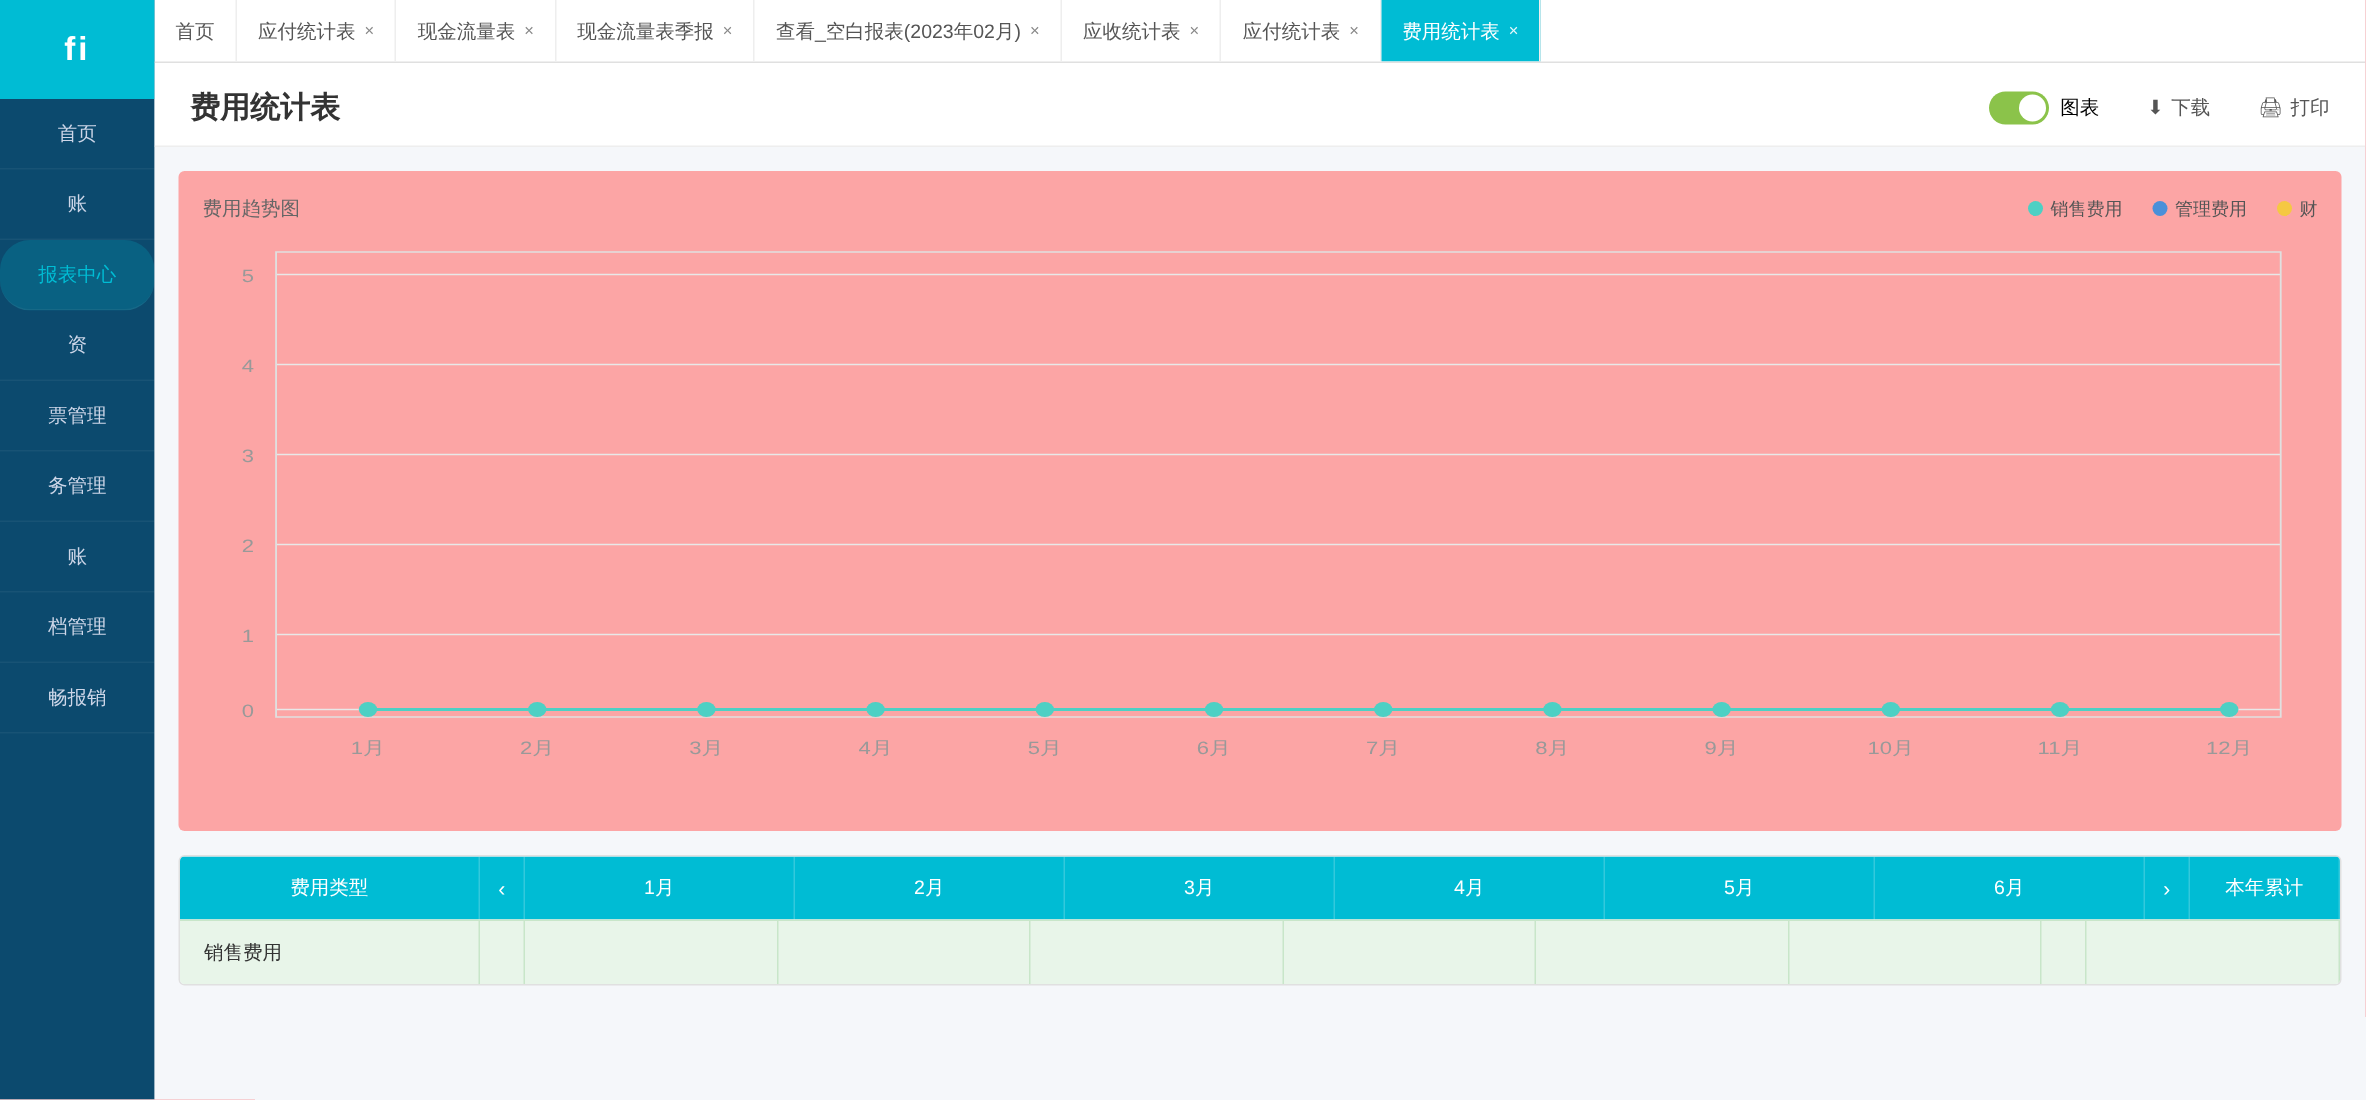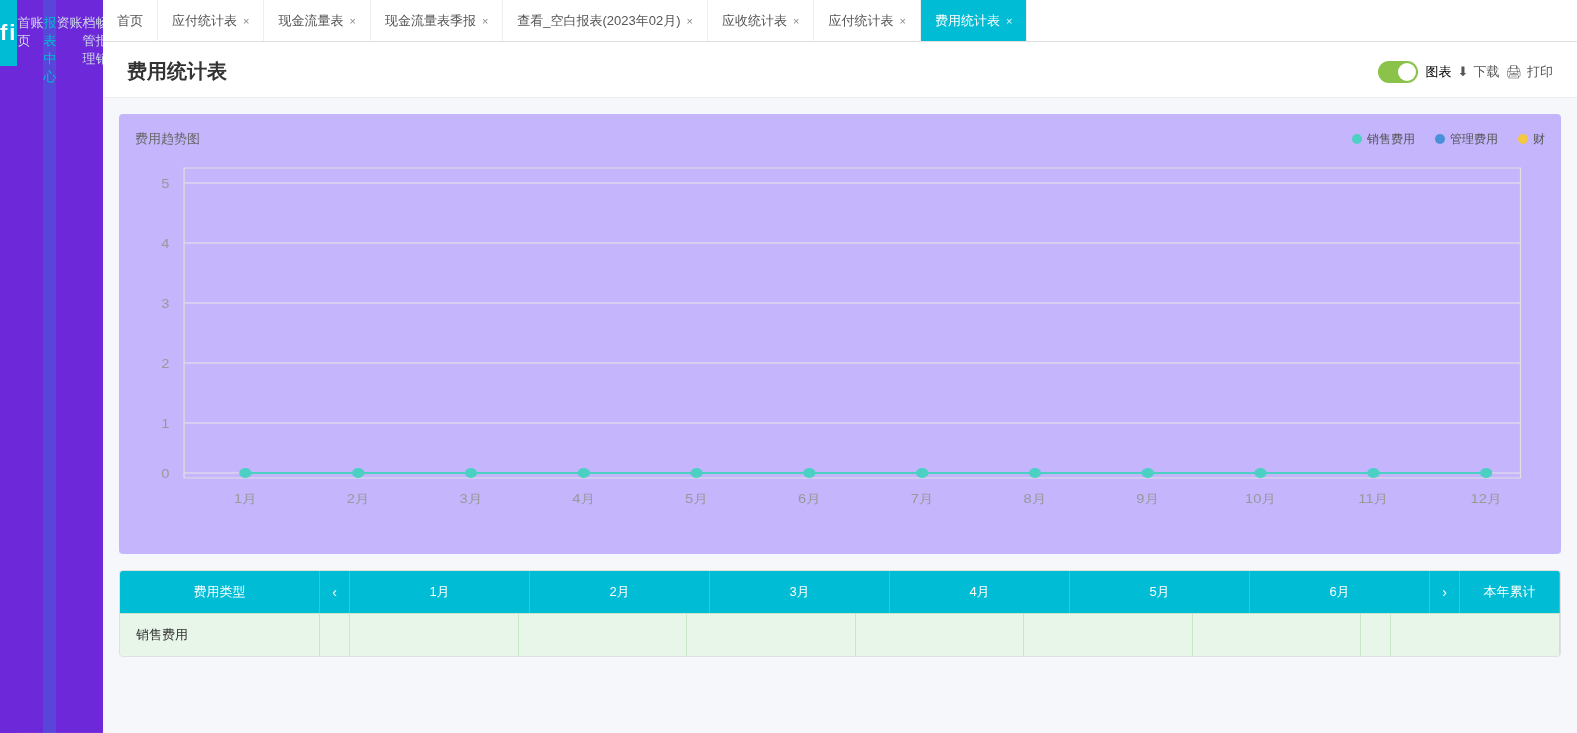--- a/index.html
+++ b/index.html
@@ -1,23 +1,23 @@
 <!DOCTYPE html>
 <html><head>
   <meta charset="utf-8">
   <style>
     * { margin: 0; padding: 0; box-sizing: border-box; }
     body { font-family: 'Microsoft YaHei', Arial, sans-serif; font-size: 13px; background: #f0f2f5; display: flex; height: 733px; overflow: hidden; }
 
     
     .sidebar {
       width: 103px;
-      background: #6d28d9;
-      display: flex;
-      flex-direction: row;
+      background: #0c4a6e;
+      display: flex;
+      flex-direction: column;
       height: 100%;
       flex-shrink: 0;
     }
     .sidebar-logo {
       background: #00bcd4;
       height: 66px;
       display: flex;
       align-items: center;
       justify-content: center;
       color: white;
@@ -26,21 +26,21 @@
       letter-spacing: 2px;
     }
     .sidebar-item {
       color: #cdd6e8;
       padding: 14px 0;
       text-align: center;
       font-size: 13px;
       cursor: pointer;
       border-bottom: 1px solid rgba(255,255,255,0.05);
     }
-    .sidebar-item.active { background: rgba(0,188,212,0.2); color: #00bcd4; }
+    .sidebar-item.active { background: rgba(0,188,212,0.2); color: #00bcd4; border-radius: 20px; }
 
     
     .main {
       flex: 1;
       display: flex;
       flex-direction: column;
       overflow: hidden;
     }
 
     
@@ -97,21 +97,21 @@
       border-bottom: 1px solid #eee;
     }
     .page-title {
       font-size: 20px;
       font-weight: 600;
       color: #333;
     }
     .header-actions {
       display: flex;
       align-items: center;
-      gap: 6px;
+      gap: 32px;
     }
     .toggle-wrap {
       display: flex;
       align-items: center;
       gap: 8px;
     }
     .toggle {
       width: 40px;
       height: 22px;
       background: #8bc34a;
@@ -133,21 +133,21 @@
       display: flex;
       align-items: center;
       gap: 5px;
       color: #555;
       cursor: pointer;
       font-size: 13px;
     }
 
     
     .chart-section {
-      background: #c4b5fd;
+      background: #fca5a5;
       margin: 16px;
       border-radius: 4px;
       padding: 16px;
     }
     .chart-header {
       display: flex;
       align-items: center;
       justify-content: space-between;
       margin-bottom: 10px;
     }
@@ -235,20 +235,22 @@
   </style>
 </head>
 <body>
 
 <div class="sidebar">
   <div class="sidebar-logo">fi</div>
   <div class="sidebar-item">首页</div>
   <div class="sidebar-item">账</div>
   <div class="sidebar-item active">报表中心</div>
   <div class="sidebar-item">资</div>
+  <div class="sidebar-item">票管理</div>
+  <div class="sidebar-item">务管理</div>
   <div class="sidebar-item">账</div>
   <div class="sidebar-item">档管理</div>
   <div class="sidebar-item">畅报销</div>
 </div>
 
 <div class="main">
 
   <div class="tab-bar">
     <div class="tab">
       <span>首页</span>

